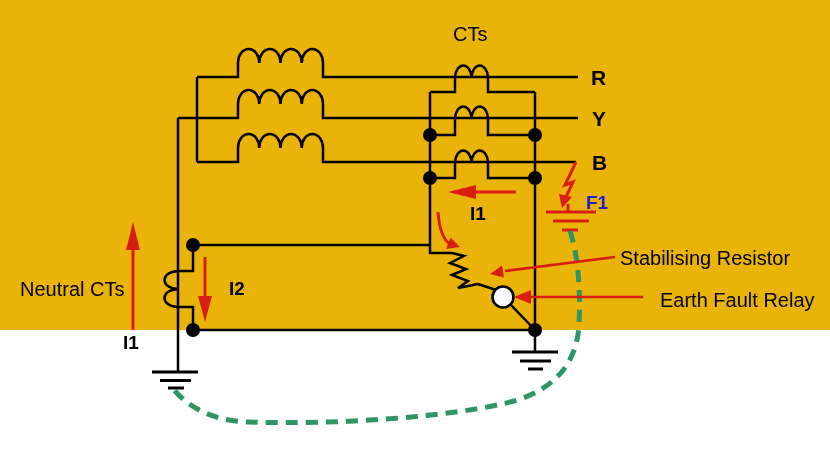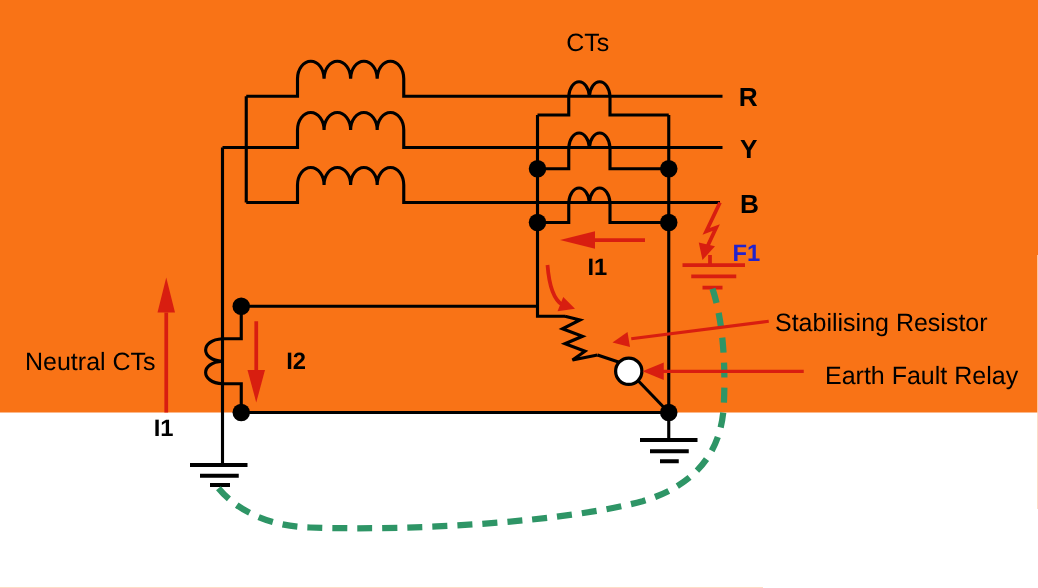--- a/index.html
+++ b/index.html
@@ -1,16 +1,16 @@
 <!DOCTYPE html>
 <html style="--wire: #000000; --red: #d81e10; --green: #2e9566; --blue: #2222cc;"><head>
 <meta charset="utf-8">
 <style>
   html,body{margin:0;padding:0;background:#ffffff;width:830px;height:470px;overflow:hidden;}
-  .stage{position:relative;width:830px;height:330px;background:#f97316;}
+  .stage{position:relative;width:830px;height:330px;background:#eab308;}
   svg{position:absolute;left:0;top:0;}
   svg text{font-family:"Liberation Sans", sans-serif; fill:#000;}
   .b{font-weight:bold;}
   .wire{stroke:var(--wire,#000);stroke-width:2.5;fill:none;}
   .gnd{stroke:var(--wire,#000);stroke-width:3.2;fill:none;}
   .dot{fill:var(--wire,#000);stroke:none;}
   .relay{stroke:var(--wire,#000);stroke-width:2.6;fill:#fff;}
   .rline{stroke:var(--red,#d81e10);stroke-width:3;fill:none;}
   .rline-thin{stroke:var(--red,#d81e10);stroke-width:2.6;fill:none;}
   .rfill{fill:var(--red,#d81e10);stroke:none;}

